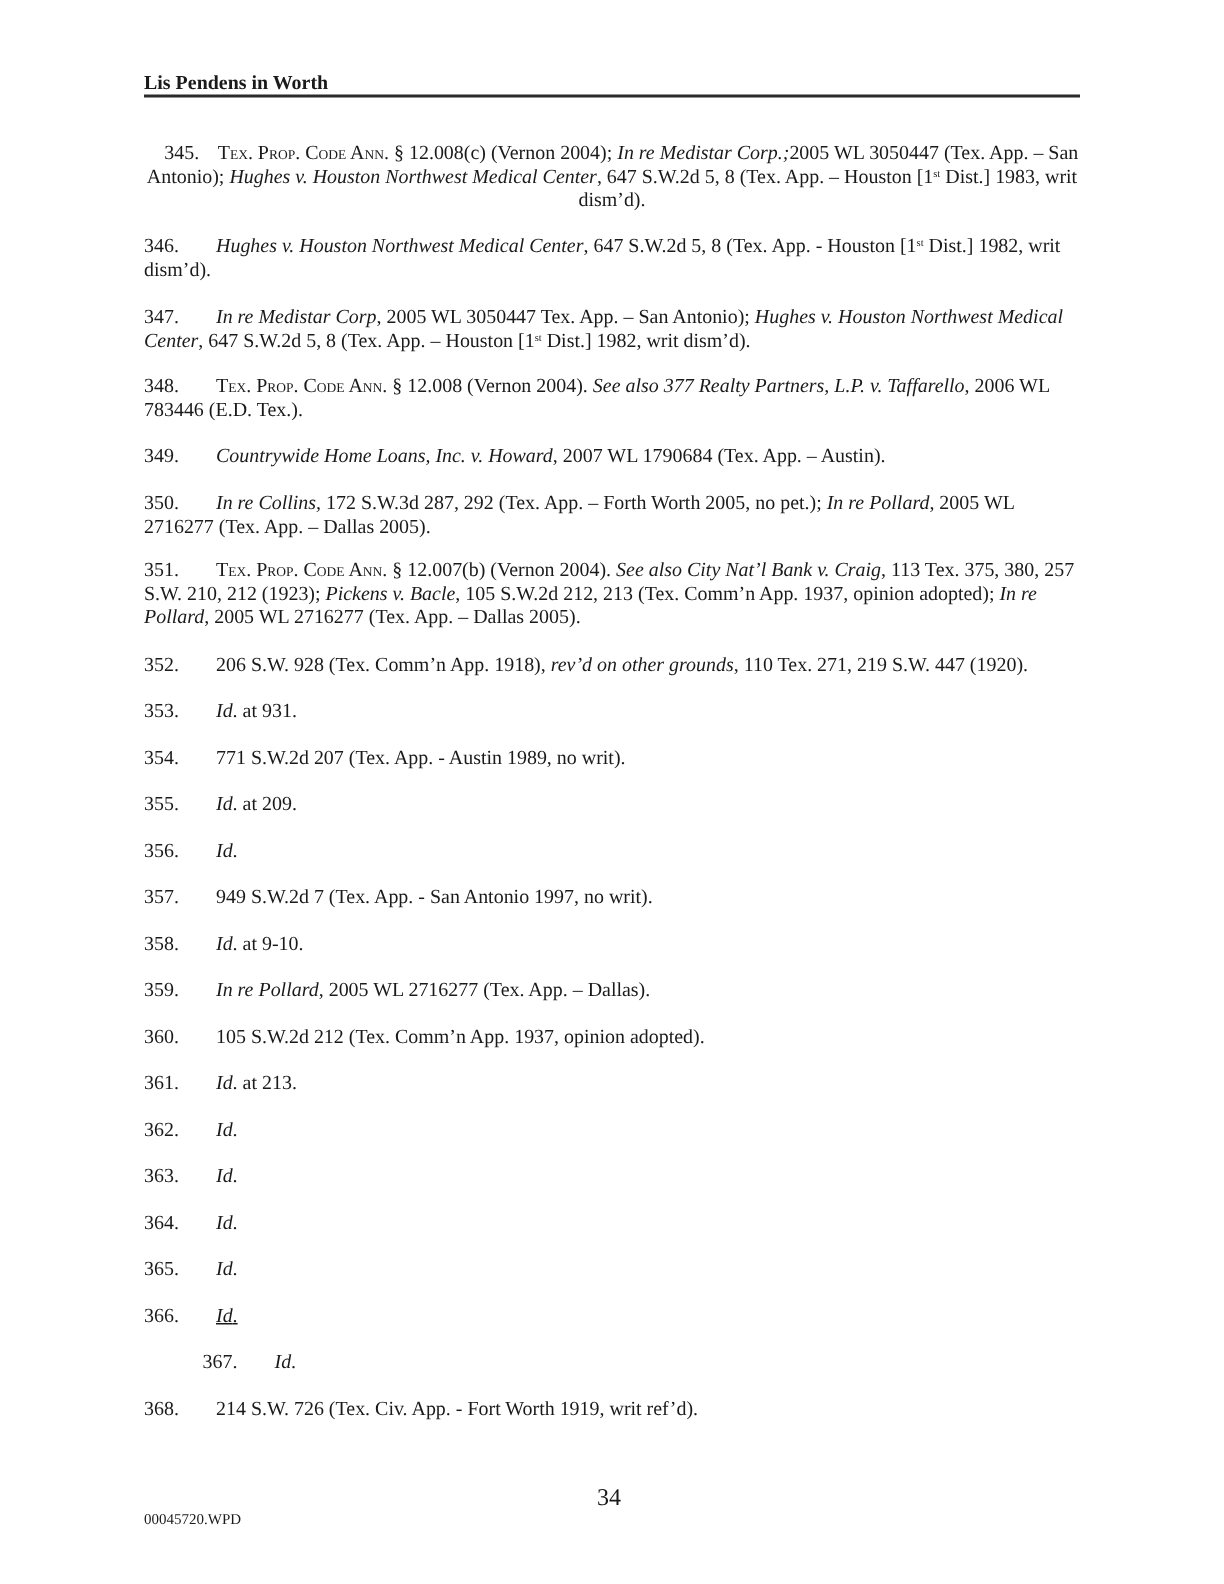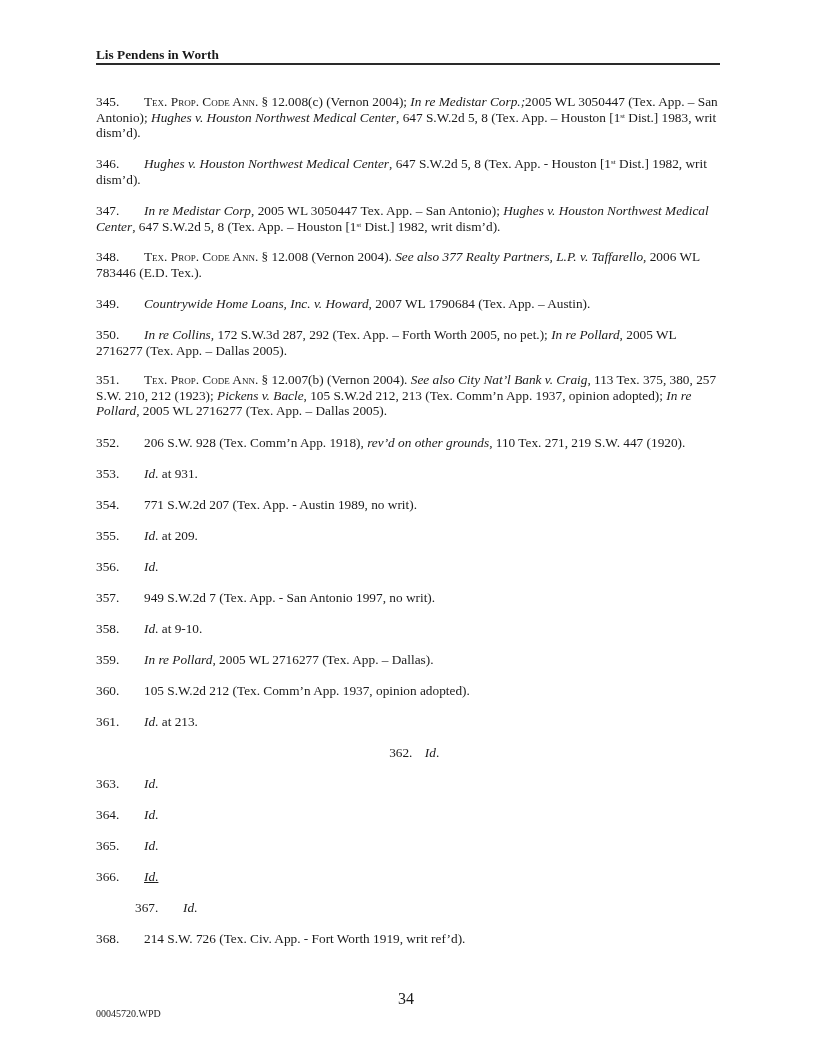--- a/index.html
+++ b/index.html
@@ -15,38 +15,38 @@
   .footer-id { position: absolute; left: 96px; top: 1008px; font-size: 10px; }
   .page-num { position: absolute; left: 398px; top: 990px; font-size: 16px; }
 </style>
 </head>
 <body>
 
 <div class="header-title">Lis Pendens in Worth</div>
 <div class="header-rule"></div>
 
 <div id="footnotes">
-    <div class="fn" style="top: 94px;"><span class="num">345.</span><span class="sc">Tex. Prop. Code Ann.</span><span> § 12.008(c) (Vernon 2004); </span><i>In re Medistar Corp.;</i><span>2005 WL 3050447 (Tex. App. – San Antonio); </span><i>Hughes v. Houston Northwest Medical Center</i><span>, 647 S.W.2d 5, 8 (Tex. App. – Houston [1</span><sup>st</sup><span> Dist.] 1983, writ dism’d).</span></div>
+    <div class="fn" style="top: 94px; text-align: center;"><span class="num">345.</span><span class="sc">Tex. Prop. Code Ann.</span><span> § 12.008(c) (Vernon 2004); </span><i>In re Medistar Corp.;</i><span>2005 WL 3050447 (Tex. App. – San Antonio); </span><i>Hughes v. Houston Northwest Medical Center</i><span>, 647 S.W.2d 5, 8 (Tex. App. – Houston [1</span><sup>st</sup><span> Dist.] 1983, writ dism’d).</span></div>
     <div class="fn" style="top: 156px;"><span class="num">346.</span><i>Hughes v. Houston Northwest Medical Center</i><span>, 647 S.W.2d 5, 8 (Tex. App. - Houston [1</span><sup>st</sup><span> Dist.] 1982, writ dism’d).</span></div>
     <div class="fn" style="top: 203px;"><span class="num">347.</span><i>In re Medistar Corp</i><span>, 2005 WL 3050447 Tex. App. – San Antonio); </span><i>Hughes v. Houston Northwest Medical Center</i><span>, 647 S.W.2d 5, 8 (Tex. App. – Houston [1</span><sup>st</sup><span> Dist.] 1982, writ dism’d).</span></div>
     <div class="fn" style="top: 249px;"><span class="num">348.</span><span class="sc">Tex. Prop. Code Ann.</span><span> § 12.008 (Vernon 2004).  </span><i>See also 377 Realty Partners, L.P. v. Taffarello</i><span>, 2006 WL 783446 (E.D. Tex.).</span></div>
     <div class="fn" style="top: 296px;"><span class="num">349.</span><i>Countrywide Home Loans, Inc. v. Howard</i><span>, 2007 WL 1790684 (Tex. App. – Austin).</span></div>
     <div class="fn" style="top: 327px;"><span class="num">350.</span><i>In re Collins,</i><span> 172 S.W.3d 287, 292 (Tex. App. – Forth Worth 2005, no pet.); </span><i>In re Pollard</i><span>, 2005 WL 2716277 (Tex. App. – Dallas 2005).</span></div>
     <div class="fn" style="top: 372px;"><span class="num">351.</span><span class="sc">Tex. Prop. Code Ann.</span><span> § 12.007(b) (Vernon 2004). </span><i>See also City Nat’l Bank v. Craig</i><span>, 113 Tex. 375, 380, 257 S.W. 210, 212 (1923); </span><i>Pickens v. Bacle</i><span>, 105 S.W.2d 212, 213 (Tex. Comm’n App. 1937, opinion adopted); </span><i>In re Pollard</i><span>, 2005 WL 2716277 (Tex. App. – Dallas 2005).</span></div>
     <div class="fn" style="top: 435px;"><span class="num">352.</span><span>206 S.W. 928 (Tex. Comm’n App. 1918), </span><i>rev’d on other grounds</i><span>, 110 Tex. 271, 219 S.W. 447 (1920).</span></div>
     <div class="fn" style="top: 466px;"><span class="num">353.</span><i>Id</i><span>. at 931.</span></div>
     <div class="fn" style="top: 497px;"><span class="num">354.</span><span>771 S.W.2d 207 (Tex. App. - Austin 1989, no writ).</span></div>
     <div class="fn" style="top: 528px;"><span class="num">355.</span><i>Id</i><span>. at 209.</span></div>
     <div class="fn" style="top: 559px;"><span class="num">356.</span><i>Id</i><span>.</span></div>
     <div class="fn" style="top: 590px;"><span class="num">357.</span><span>949 S.W.2d 7 (Tex. App. - San Antonio 1997, no writ).</span></div>
     <div class="fn" style="top: 621px;"><span class="num">358.</span><i>Id</i><span>. at 9-10.</span></div>
     <div class="fn" style="top: 652px;"><span class="num">359.</span><i>In re Pollard</i><span>, 2005 WL 2716277 (Tex. App. – Dallas).</span></div>
     <div class="fn" style="top: 683px;"><span class="num">360.</span><span>105 S.W.2d 212 (Tex. Comm’n App. 1937, opinion adopted).</span></div>
     <div class="fn" style="top: 714px;"><span class="num">361.</span><i>Id</i><span>. at 213.</span></div>
-    <div class="fn" style="top: 745px; text-align: center;"><span class="num">362.</span><i>Id</i><span>.</span></div>
+    <div class="fn" style="top: 745px;"><span class="num">362.</span><i>Id</i><span>.</span></div>
     <div class="fn" style="top: 776px;"><span class="num">363.</span><i>Id</i><span>.</span></div>
     <div class="fn" style="top: 807px;"><span class="num">364.</span><i>Id</i><span>.</span></div>
     <div class="fn" style="top: 838px;"><span class="num">365.</span><i>Id</i><span>.</span></div>
     <div class="fn" style="top: 869px; text-decoration: underline;"><span class="num">366.</span><i>Id</i><span>.</span></div>
     <div class="fn" style="top: 900px; margin-left: 39px;"><span class="num">367.</span><i>Id</i><span>.</span></div>
     <div class="fn" style="top: 931px;"><span class="num">368.</span><span>214 S.W. 726 (Tex. Civ. App. - Fort Worth 1919, writ ref’d).</span></div>
   </div>
 
 <div class="footer-id">00045720.WPD</div>
 <div class="page-num">34</div>

